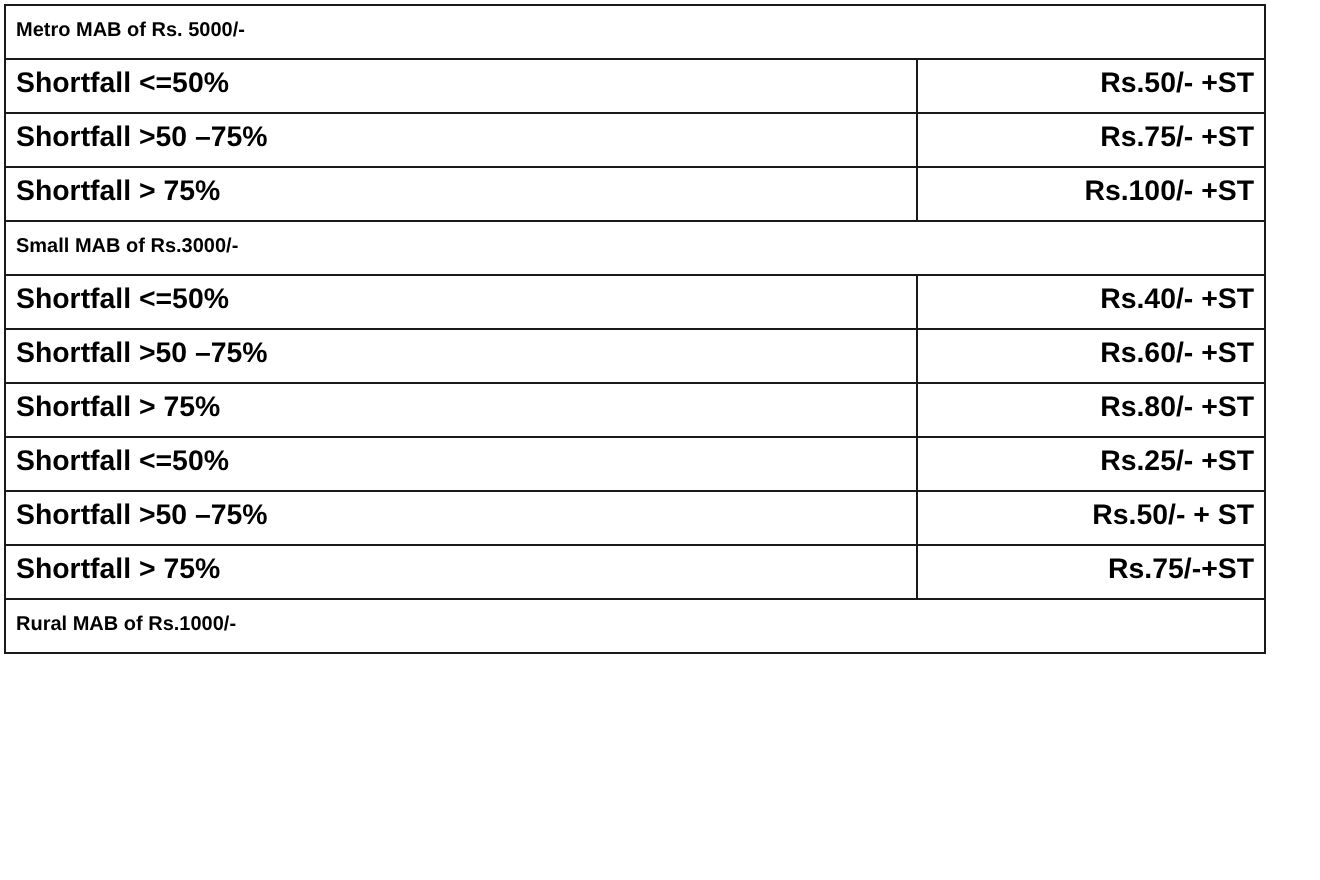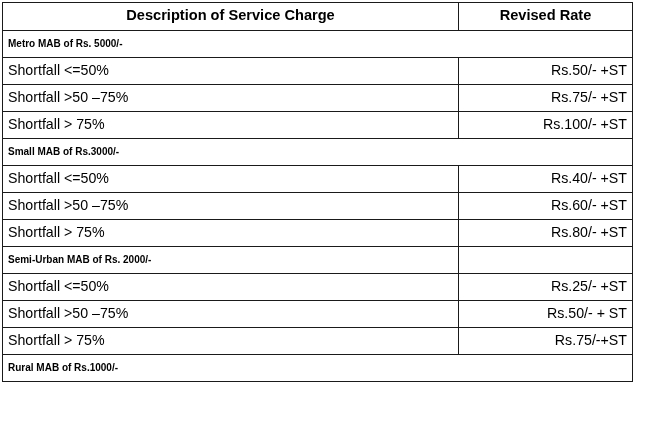--- a/index.html
+++ b/index.html
@@ -61,21 +61,21 @@
   }
   
   tr.section-row td {
     font-weight: bold;
     font-size: 10px;
     height: 21px;
     margin-left: 44px;
   }
   
   tr.data-row td {
-    font-weight: normal;
+    font-weight: bold;
     height: 21px;
   }
   td.rate-cell {
     text-align: right;
     padding-left: 7px;
   }
   td.desc-cell {
     text-align: left;
   }
   .intro-line { display: block; }
@@ -84,24 +84,20 @@
 <body>
 
 <div class="sheet">
   <table class="charges">
     <colgroup>
       <col class="c-desc">
       <col class="c-rate">
     </colgroup>
     <tbody>
 
-      <tr class="head-row">
-        <td>Description of Service Charge</td>
-        <td>Revised Rate</td>
-      </tr>
 
 
       <tr class="section-row">
         <td colspan="2" class="desc-cell">Metro MAB of Rs. 5000/-</td>
       </tr>
       <tr class="data-row">
         <td class="desc-cell">Shortfall &lt;=50%</td>
         <td class="rate-cell">Rs.50/- +ST</td>
       </tr>
       <tr class="data-row">
@@ -122,24 +118,20 @@
       </tr>
       <tr class="data-row">
         <td class="desc-cell">Shortfall &gt;50 –75%</td>
         <td class="rate-cell">Rs.60/- +ST</td>
       </tr>
       <tr class="data-row">
         <td class="desc-cell">Shortfall &gt; 75%</td>
         <td class="rate-cell">Rs.80/- +ST</td>
       </tr>
 
-      <tr class="section-row">
-        <td class="desc-cell">Semi-Urban MAB of Rs. 2000/-</td>
-        <td class="rate-cell"></td>
-      </tr>
       <tr class="data-row">
         <td class="desc-cell">Shortfall &lt;=50%</td>
         <td class="rate-cell">Rs.25/- +ST</td>
       </tr>
       <tr class="data-row">
         <td class="desc-cell">Shortfall &gt;50 –75%</td>
         <td class="rate-cell">Rs.50/- + ST</td>
       </tr>
       <tr class="data-row">
         <td class="desc-cell">Shortfall &gt; 75%</td>

